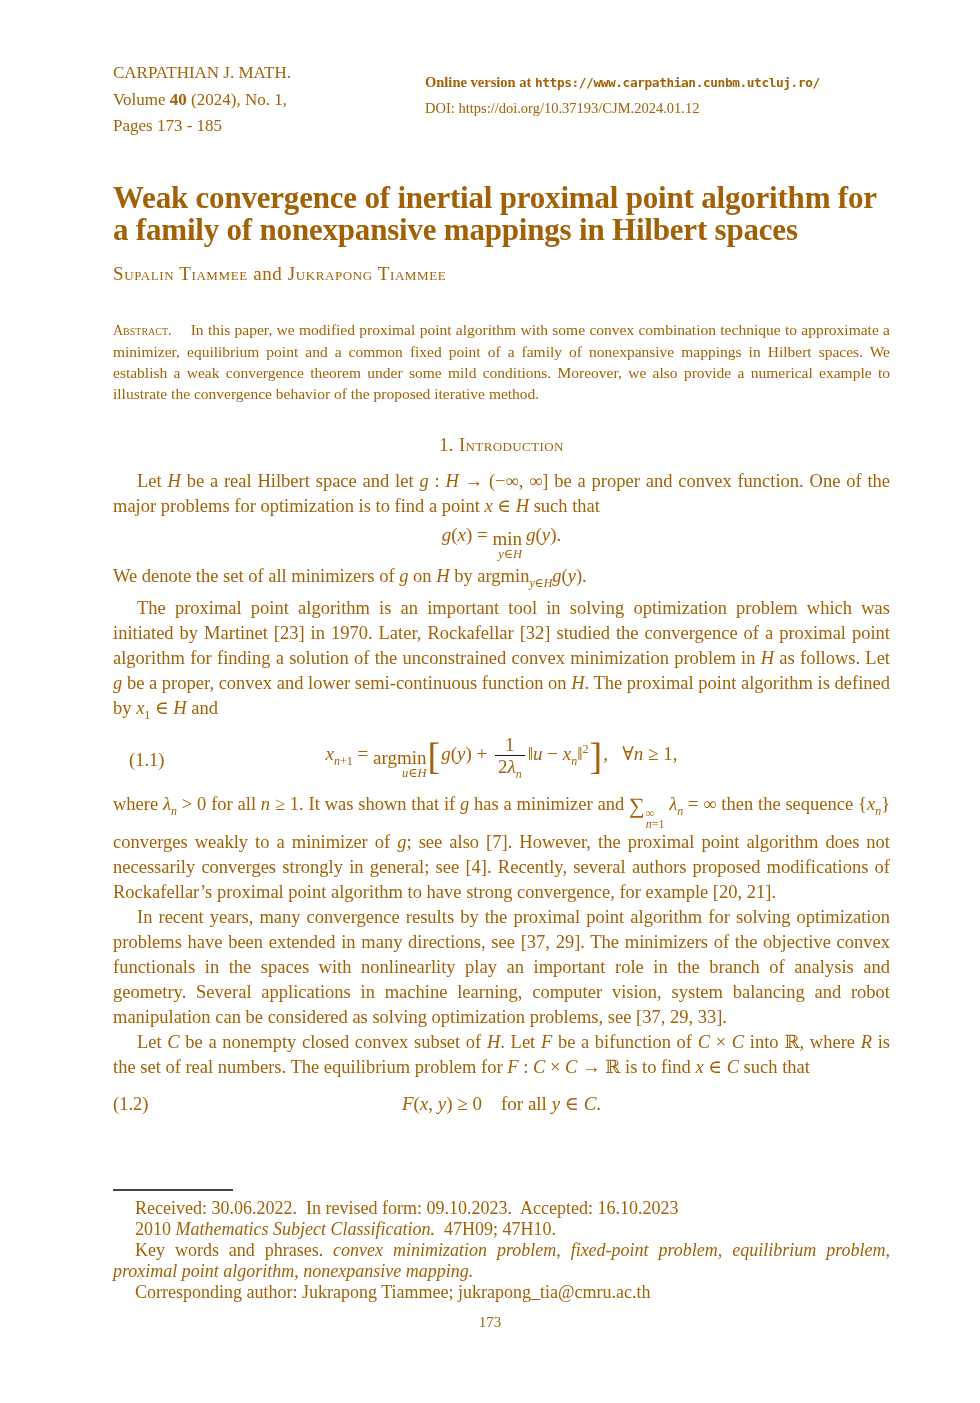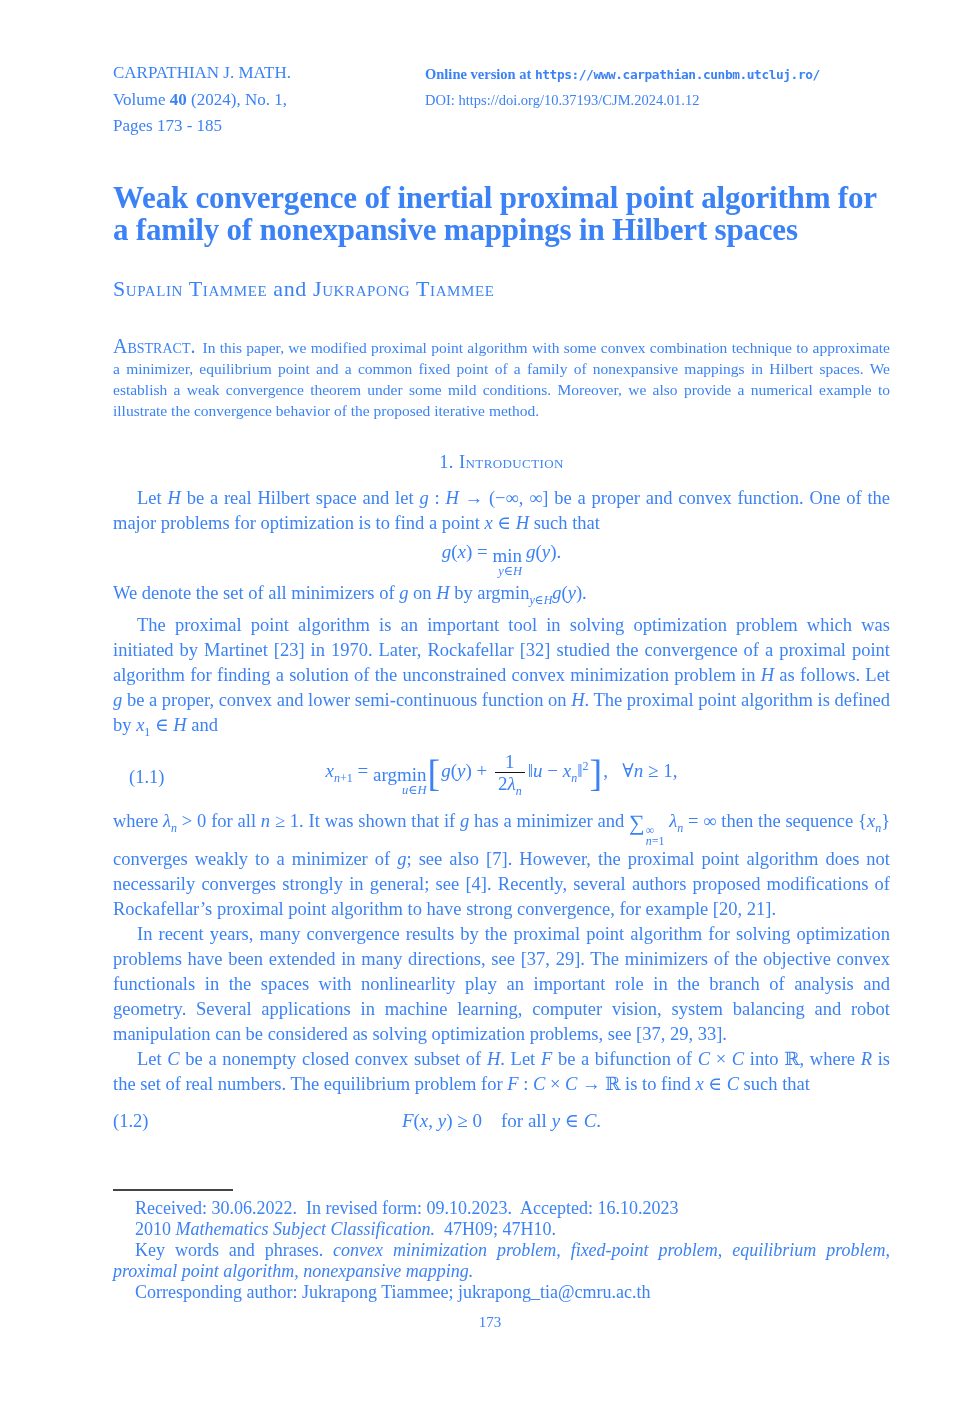--- a/index.html
+++ b/index.html
@@ -1,44 +1,44 @@
 <!DOCTYPE html>
 <html><head>
 <meta charset="utf-8">
 <style>
   html,body{margin:0;padding:0;background:#e8e8e8;}
   .page{
     position:relative;
     width:980px;height:1403px;
     margin:0 auto;
     background:#ffffff;
-    color:#3b82f6;
+    color:#a16207;
     font-family:"Liberation Serif","DejaVu Serif","DejaVu Sans",serif;
     box-sizing:border-box;
     padding:60px 90px 0 113px;
     overflow:hidden;
   }
   
   .hdr{position:relative;height:80px;}
   .hdr-left div{font-size:17px;line-height:26.5px;}
-  .hdr-right{position:absolute;left:312px;top:2px;}
+  .hdr-right{position:absolute;left:312px;top:10px;}
   .hdr-right div{font-size:14.5px;line-height:25.5px;white-space:nowrap;}
   .hdr-right .bold{font-weight:700;}
   code{font-family:"DejaVu Sans Mono","Liberation Mono",monospace;font-size:12.8px;font-weight:700;letter-spacing:-0.4px;}
   
   .title{
     margin:42px 0 0 0;
     font-size:31px;line-height:32px;font-weight:700;
     letter-spacing:-0.2px;
   }
-  .authors{margin-top:30px;font-size:22px;letter-spacing:0.6px;}
+  .authors{margin-top:17px;font-size:19px;letter-spacing:0.6px;}
   .sc{font-variant:small-caps;}
   
   .abstract{margin-top:34px;font-size:15.5px;line-height:21px;text-align:justify;}
-  .abs-label{font-variant:small-caps;font-size:20px;margin-right:7px;}
+  .abs-label{font-variant:small-caps;font-size:14px;margin-right:19px;}
   
   .sec-heading{margin-top:31px;text-align:center;font-size:18.5px;letter-spacing:0.4px;}
   
   p.body{margin:0;font-size:18.5px;line-height:25px;text-align:justify;}
   p.body.indent{text-indent:24px;}
   sub,sup{font-size:12px;}
   
   .sum{font-size:22px;vertical-align:-3px;}
   .lims{display:inline-flex;flex-direction:column;font-size:12px;line-height:11px;vertical-align:-7px;margin-left:1px;text-align:left;}
   

